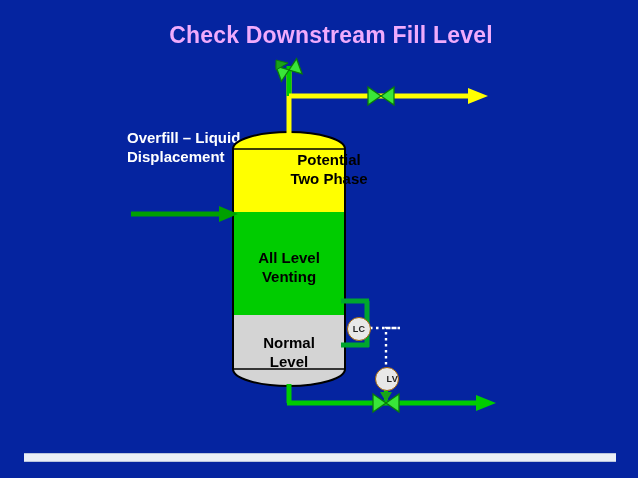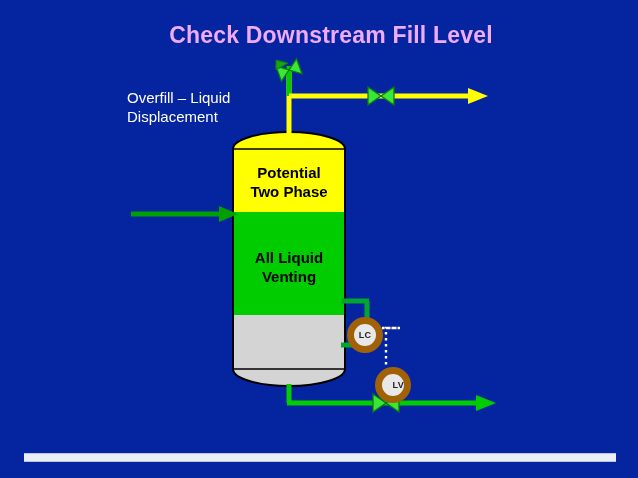--- a/index.html
+++ b/index.html
@@ -33,23 +33,24 @@
     font-weight: bold;
     letter-spacing: 0.2px;
     white-space: nowrap;
   }
 
   
   .white-label {
     position: absolute;
     color: #ffffff;
     font-size: 15px;
-    font-weight: normal;
+    font-weight: bold;
     line-height: 19px;
     white-space: pre-line;
+    margin-top: 40px;
   }
   #label-overfill { left: 127px; top: 88px; }
   #label-inlet    { left: 32px;  top: 197px; }
 
   
   #vessel {
     position: absolute;
     left: 232px;
     top: 131px;
     width: 114px;
@@ -61,40 +62,40 @@
     position: absolute;
     width: 114px;
     text-align: center;
     color: #000000;
     font-size: 15px;
     font-weight: bold;
     line-height: 19px;
     white-space: pre-line;
     left: 232px;
   }
-  #txt-twophase { top: 163px; }
+  #txt-twophase { top: 150px; margin-left: 40px; }
   #txt-vapor    { top: 248px; }
   #txt-normal   { top: 333px; }
 
   
   #piping {
     position: absolute;
     left: 0; top: 0;
     width: 638px; height: 478px;
     pointer-events: none;
   }
 
   
   .bubble {
     position: absolute;
     width: 22px;
     height: 22px;
     border-radius: 50%;
     background: #e8e8e8;
-    border: 7px solid #a16207;
+    border: 1px solid #a16207;
     color: #222222;
     font-size: 9px;
     font-weight: bold;
     line-height: 22px;
     text-align: center;
     letter-spacing: 0.3px;
   }
   #bubble-lc { left: 347px; top: 317px; }
   #bubble-lv { left: 375px; top: 367px; text-align: right; }
 
@@ -136,22 +137,24 @@
 
       <path d="M1,18 A56,17 0 0 1 113,18 L113,238 A56,17 0 0 1 1,238 Z" fill="none" stroke="#000000" stroke-width="2"></path>
 
       <line x1="1" y1="18" x2="113" y2="18" stroke="#000000" stroke-width="1.5"></line>
       <line x1="1" y1="238" x2="113" y2="238" stroke="#000000" stroke-width="1.5"></line>
     </svg>
   </div>
 
   <div class="vessel-text" id="txt-twophase">Potential
 Two Phase</div>
-  <div class="vessel-text" id="txt-vapor">All Liquid
+  <div class="vessel-text" id="txt-vapor">All Level
 Venting</div>
+  <div class="vessel-text" id="txt-normal">Normal
+Level</div>
 
   <svg id="piping" viewBox="0 0 638 478">
 
     <line x1="289" y1="70" x2="289" y2="140" stroke="#FFFF00" stroke-width="5"></line>
     <line x1="289" y1="66" x2="289" y2="96" stroke="#00CC00" stroke-width="5"></line>
 
     <g transform="translate(289,70) rotate(-20)">
       <polygon points="-11,-8 0,0 -11,8" fill="#39E639" stroke="#0a7a0a" stroke-width="1.3"></polygon>
       <polygon points="11,-8 0,0 11,8" fill="#39E639" stroke="#0a7a0a" stroke-width="1.3"></polygon>
     </g>

